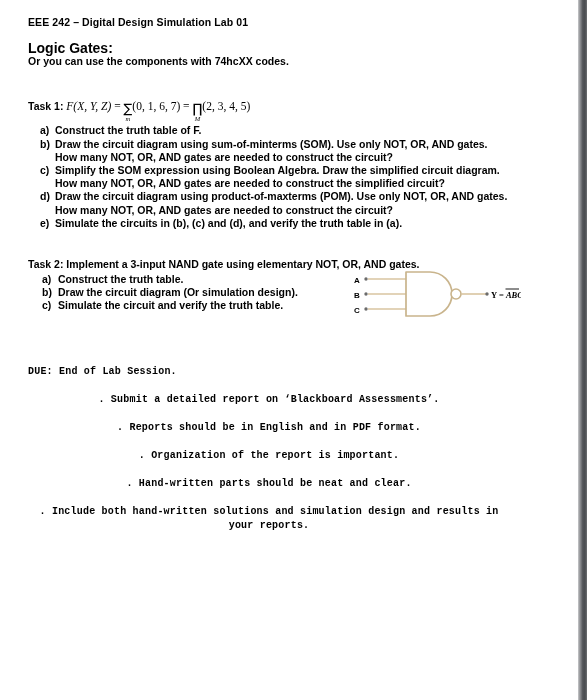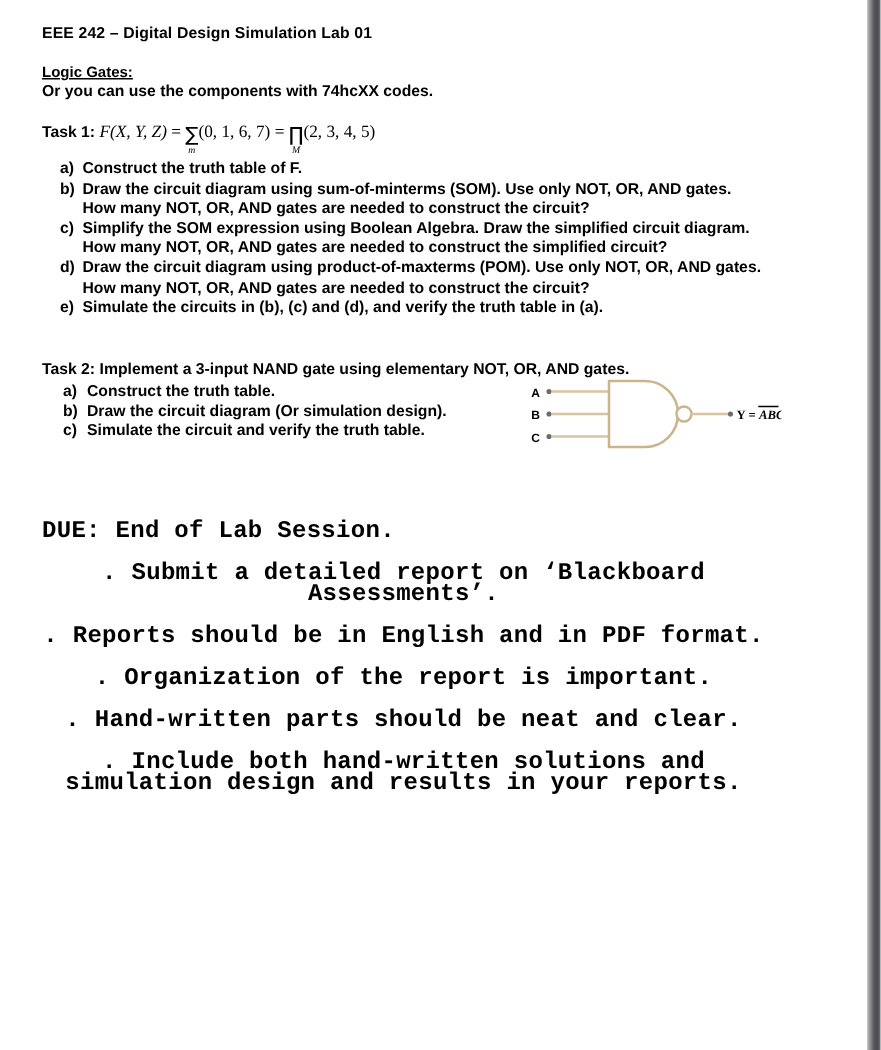--- a/index.html
+++ b/index.html
@@ -40,43 +40,42 @@
 
   
   .doc-title {
     font-size: 10.5px;
     font-weight: bold;
     letter-spacing: 0.1px;
     margin: 0 0 13px 0;
     line-height: 13px;
   }
   .sec-label {
-    font-size: 10px;
-    font-weight: bold;
-    line-height: 13.2px;
-    margin: 0;
-    text-decoration: underline;
+    font-size: 14px;
+    font-weight: bold;
+    line-height: 13.2px;
+    margin: 0;
   }
   .gate-line {
     font-size: 10.5px;
     font-weight: bold;
     line-height: 13.2px;
     margin: 0;
     white-space: pre;
   }
   .note-line {
     font-size: 10.5px;
     font-weight: bold;
     line-height: 13.2px;
     margin: 0;
   }
 
   
   .task-block { margin: 0; }
-  #task1-block { margin-top: 13px; }
+  #task1-block { margin-top: 31px; }
   #task2-block { margin-top: 27px; position: relative; }
 
   .task-heading {
     font-size: 10.5px;
     font-weight: bold;
     line-height: 14px;
     margin: 0;
     white-space: nowrap;
   }
   .task-heading .task-tag { font-weight: bold; }
@@ -146,21 +145,21 @@
     top: 12px;
     width: 175px;
     height: 52px;
   }
   .gate-figure svg { display: block; }
 
   
   .due-section {
     margin-top: 52px;
     font-family: "Liberation Mono", "DejaVu Sans Mono", monospace;
-    font-size: 16px;
+    font-size: 10px;
     font-weight: bold;
     line-height: 14px;
     letter-spacing: 0.2px;
   }
   .due-section .due-head {
     margin: 0 0 14px 0;
     white-space: pre;
   }
   .due-section .due-item {
     margin: 0 0 14px 0;

